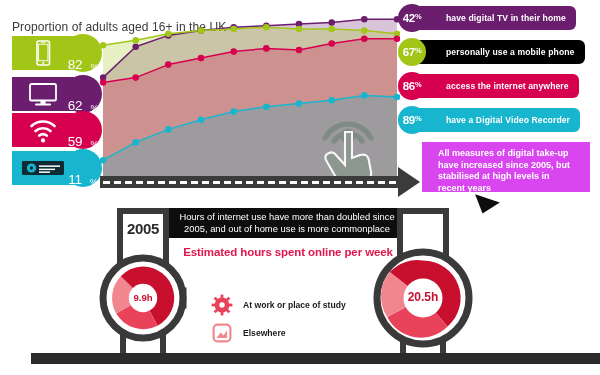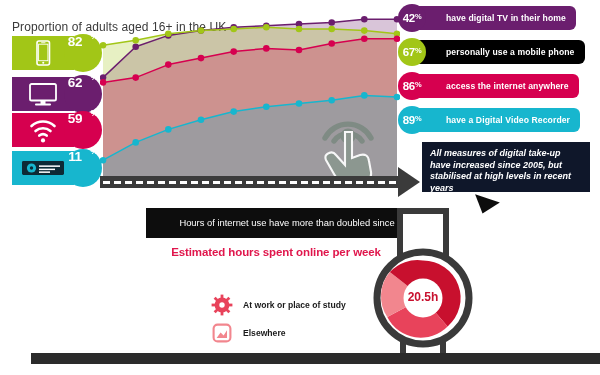--- a/index.html
+++ b/index.html
@@ -12,21 +12,21 @@
   
   #top-section{position:absolute;left:0;top:0;width:600px;height:200px;}
 
   #chart-title{position:absolute;left:12px;top:20px;font-size:12px;color:#3a3a3a;
                letter-spacing:.1px;white-space:nowrap;text-align:right;}
 
   
   .device-row{position:absolute;left:12px;width:88px;height:34px;}
   .device-chip{position:absolute;left:0;top:0;width:62px;height:34px;}
   .device-pct{position:absolute;left:52px;top:-2px;width:38px;height:38px;border-radius:50%;
-              color:#fff;font-size:13.5px;font-weight:bold;display:flex;align-items:flex-start;
+              color:#fff;font-size:13.5px;font-weight:normal;display:flex;align-items:flex-end;
               justify-content:center;letter-spacing:-.4px;gap:8px;}
   .device-pct .pctsign{font-size:9px;margin-left:.5px;margin-top:-3px;}
   .dev-icon{position:absolute;left:0;top:0;width:62px;height:34px;}
 
   
   #chart-area{position:absolute;left:100px;top:8px;width:300px;height:178px;}
   #chart-svg{position:absolute;left:0;top:0;}
 
   #road{position:absolute;left:100px;top:176px;width:300px;height:12px;background:#3b3b3b;}
   #road .dash{position:absolute;top:4.5px;height:3px;width:7px;background:#fff;}
@@ -39,35 +39,35 @@
   
   .callout{position:absolute;left:398px;height:24px;}
   .callout .tag{position:absolute;left:18px;top:0;height:24px;border-radius:2px 6px 6px 2px;
                 display:flex;align-items:center;padding:0 10px 0 30px;color:#fff;
                 font-size:8.6px;font-weight:bold;white-space:nowrap;letter-spacing:.1px;}
   .callout .bubble{position:absolute;left:0;top:-2px;width:28px;height:28px;border-radius:50%;
                    color:#fff;display:flex;align-items:center;justify-content:center;
                    font-size:11.5px;font-weight:bold;letter-spacing:-.4px;z-index:2;}
   .callout .bubble .pctsign{font-size:7.5px;margin-left:.3px;margin-top:-3px;}
 
-  #note-box{position:absolute;left:422px;top:142px;width:168px;height:50px;background:#0f172a;
-            color:#fff;font-size:9px;line-height:11.6px;font-weight:bold;padding:6px 8px;
-            box-sizing:border-box;font-style:italic;}
+  #note-box{position:absolute;left:422px;top:142px;width:168px;height:50px;background:#d946ef;
+            color:#fff;font-size:9px;line-height:11.6px;font-weight:bold;padding:6px 16px;
+            box-sizing:border-box;}
 
   
   #bottom-section{position:absolute;left:0;top:200px;width:600px;height:175px;margin-left:15px;}
 
   #banner{position:absolute;left:131px;top:8px;width:282px;height:30px;background:#0d0d0d;
           color:#fff;display:flex;flex-direction:column;align-items:center;justify-content:center;
           font-size:9.4px;line-height:12px;text-align:center;}
   #banner-arrow{position:absolute;left:326px;top:-10px;width:0;height:0;
                 border-left:13px solid transparent;border-right:13px solid transparent;
                 border-top:16px solid #0d0d0d;transform:rotate(18deg);}
 
-  #sub-title{position:absolute;left:151px;top:46px;width:220px;text-align:center;
+  #sub-title{position:absolute;left:163px;top:46px;width:220px;text-align:center;
              color:#e0164c;font-size:11.5px;font-weight:bold;letter-spacing:-.1px;}
 
   .legend-item{position:absolute;left:196px;height:22px;display:flex;align-items:center;}
   .legend-item .lgicon{width:22px;height:22px;display:flex;align-items:center;justify-content:center;}
   .legend-item .lglabel{margin-left:10px;font-size:8.6px;font-weight:bold;color:#1a1a1a;
                         white-space:nowrap;}
 
   
   .watch{position:absolute;top:6px;width:150px;height:165px;}
   .watch-svg{position:absolute;left:0;top:0;}
@@ -274,20 +274,21 @@
       </div>
     </div>
 
     <div id="note-box">All measures of digital take-up have increased since 2005, but stabilised at high levels in recent years</div>
   </div>
 
   <div id="bottom-section">
 
     <div id="banner">
       <div>Hours of internet use have more than doubled since</div>
+      <div>2005, and out of home use is more commonplace</div>
       <div id="banner-arrow"></div>
     </div>
 
     <div id="sub-title">Estimated hours spent online per week</div>
 
 
     <div class="legend-item" style="top:122px">
       <span class="lgicon">
         <svg viewBox="0 0 22 22" width="22" height="22">
           <rect x="2.6" y="2.6" width="16.8" height="16.8" rx="4" fill="none" stroke="#F2868E" stroke-width="2.1"></rect>
@@ -312,20 +313,39 @@
               <rect x="0.6" y="9.6" width="4.2" height="2.8" transform="rotate(45 11 11)"></rect>
               <rect x="17.2" y="9.6" width="4.2" height="2.8" transform="rotate(45 11 11)"></rect>
             </g>
           </g>
           <circle cx="11" cy="11" r="2.7" fill="#ffffff"></circle>
         </svg>
       </span>
       <span class="lglabel">At work or place of study</span>
     </div>
 
+    <div class="watch" style="left:53px">
+      <svg class="watch-svg" width="150" height="165" viewBox="0 0 150 165">
+        <rect x="52" y="5" width="46" height="58" fill="none" stroke="#3a3a3a" stroke-width="6"></rect>
+        <rect x="55" y="8" width="40" height="52" fill="#ffffff"></rect>
+        <rect x="55" y="108" width="40" height="44" fill="#ffffff" stroke="#3a3a3a" stroke-width="6"></rect>
+        <rect x="104" y="84" width="12" height="16" fill="none" stroke="#3a3a3a" stroke-width="5"></rect>
+        <circle cx="75" cy="92" r="40" fill="#ffffff" stroke="#3a3a3a" stroke-width="7"></circle>
+        <circle cx="75" cy="92" r="31.5" fill="#ffffff"></circle>
+        <g>
+          <path d="M75 92 L75 60.5 A31.5 31.5 0 0 1 89.5 119.8 Z" fill="#C8102E"></path>
+          <path d="M75 92 L89.5 119.8 A31.5 31.5 0 0 1 48.2 107.6 Z" fill="#E8435B"></path>
+          <path d="M75 92 L48.2 107.6 A31.5 31.5 0 0 1 52.8 70.2 Z" fill="#F2868E"></path>
+          <path d="M75 92 L52.8 70.2 A31.5 31.5 0 0 1 75 60.5 Z" fill="#C8102E"></path>
+        </g>
+        <circle cx="75" cy="92" r="14.2" fill="#ffffff"></circle>
+      </svg>
+      <div class="watch-year" style="left:45px;top:14px;font-size:15px">2005</div>
+      <div class="watch-hours" style="left:55px;top:86px;width:40px;font-size:9.6px">9.9h</div>
+    </div>
 
     <div class="watch" style="left:333px">
       <svg class="watch-svg" width="150" height="165" viewBox="0 0 150 165">
         <rect x="52" y="5" width="46" height="58" fill="none" stroke="#3a3a3a" stroke-width="6"></rect>
         <rect x="55" y="8" width="40" height="52" fill="#ffffff"></rect>
         <rect x="55" y="108" width="40" height="44" fill="#ffffff" stroke="#3a3a3a" stroke-width="6"></rect>
         <rect x="104" y="84" width="12" height="16" fill="none" stroke="#3a3a3a" stroke-width="5"></rect>
         <circle cx="75" cy="92" r="46" fill="#ffffff" stroke="#3a3a3a" stroke-width="7"></circle>
         <circle cx="75" cy="92" r="37.5" fill="#ffffff"></circle>
         <g>

